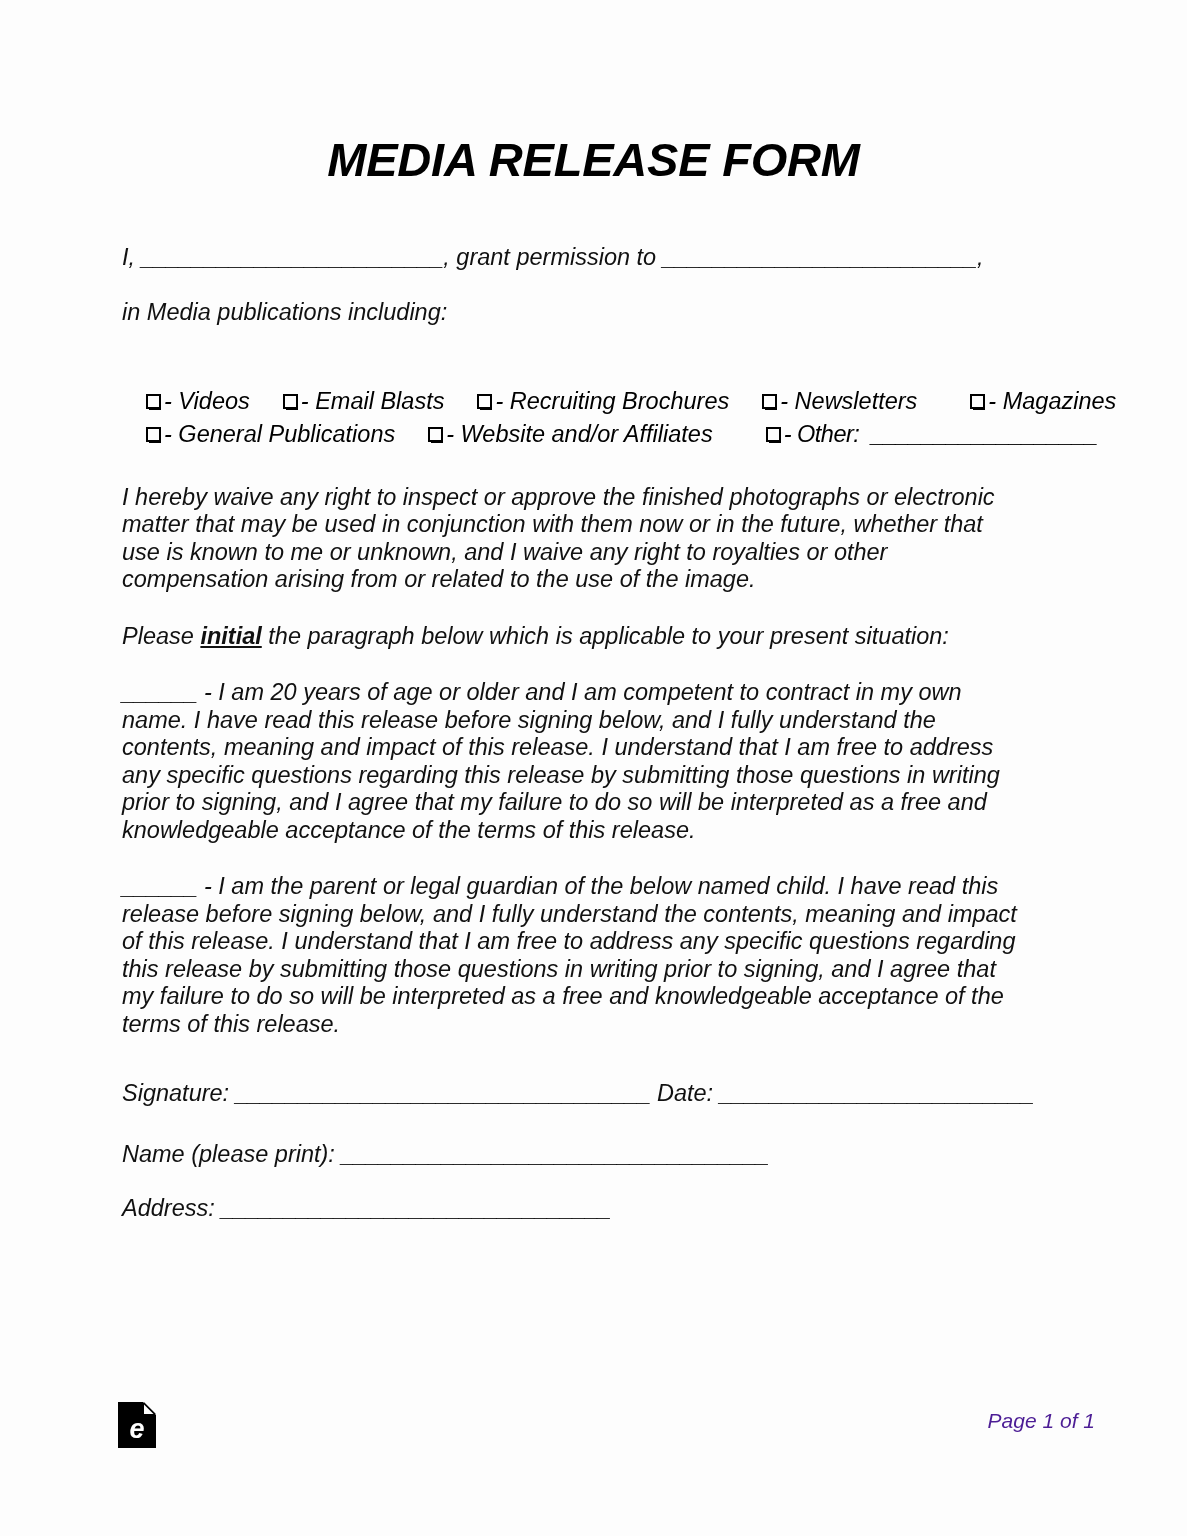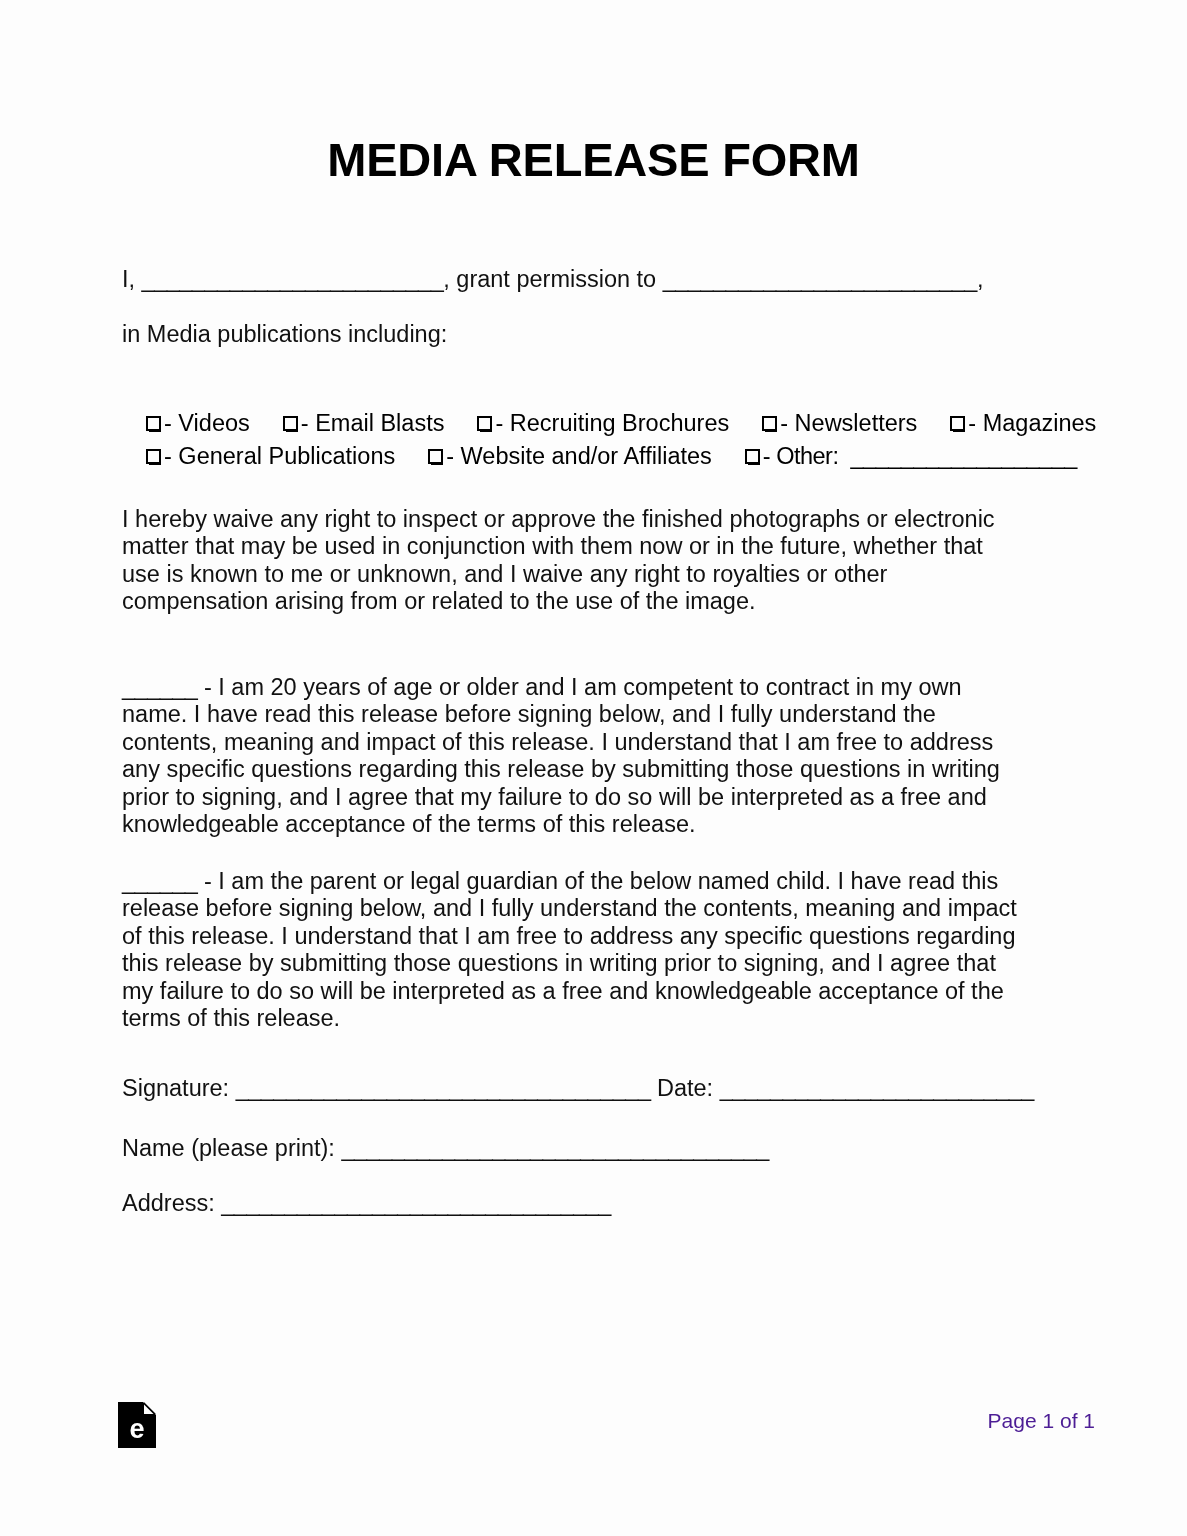--- a/index.html
+++ b/index.html
@@ -16,39 +16,40 @@
     position: relative;
   }
 
   .page {
     position: relative;
     width: 1187px;
     height: 1320px;
     box-sizing: border-box;
     padding: 0;
     background: #fdfdfd;
+    font-style: italic;
   }
 
   .doc-title {
     position: absolute;
     top: 135px;
     left: 0;
     width: 1187px;
     text-align: center;
     font-size: 47px;
     font-weight: bold;
     letter-spacing: -0.2px;
     line-height: 1.05;
     font-family: "Liberation Sans", sans-serif;
   }
 
   .body-area {
     position: absolute;
     left: 122px;
-    top: 266px;
+    top: 244px;
     width: 902px;
   }
 
   p.para {
     margin: 0 0 0 0;
     font-size: 23.5px;
     line-height: 27.5px;
     font-family: "Liberation Sans", sans-serif;
     color: #111;
   }
@@ -91,21 +92,21 @@
     position: absolute;
     left: 0px;
     top: 0px;
     width: 11px;
     height: 11px;
     border: 2px solid #000;
     background: #fdfdfd;
   }
 
   .cb-item { margin-right: 9px; padding-left: 24px; }
-  .cb-item:last-child { margin-right: 0; }
+  .cb-item:last-child { margin-right: 0; margin-left: 20px; }
 
   b.initial-word {
     font-weight: bold;
     text-decoration: underline;
   }
 
   .sig-block p.para { white-space: nowrap; }
 
   .footer-logo {
     position: absolute;
@@ -148,20 +149,21 @@
     <div class="checkline">
       <span class="cb-item"><span class="cbox"><span class="shadow"></span><span class="front"></span></span><span>- General Publications</span></span><span class="cb-item"><span class="cbox"><span class="shadow"></span><span class="front"></span></span><span>- Website and/or Affiliates</span></span><span class="cb-item"><span class="cbox"><span class="shadow"></span><span class="front"></span></span><span class="blank">- Other:  __________________</span></span>
     </div>
 
     <div class="gap-lg"></div>
 
     <p class="para">I hereby waive any right to inspect or approve the finished photographs or electronic matter that may be used in conjunction with them now or in the future, whether that use is known to me or unknown, and I waive any right to royalties or other compensation arising from or related to the use of the image.</p>
 
     <div class="gap-md"></div>
 
+    <p class="para"><span>Please </span><b class="initial-word">initial</b><span> the paragraph below which is applicable to your present situation:</span></p>
 
     <div class="gap-md"></div>
 
     <p class="para"><span class="blank">______</span><span> - I am 20 years of age or older and I am competent to contract in my own name. I have read this release before signing below, and I fully understand the contents, meaning and impact of this release. I understand that I am free to address any specific questions regarding this release by submitting those questions in writing prior to signing, and I agree that my failure to do so will be interpreted as a free and knowledgeable acceptance of the terms of this release.</span></p>
 
     <div class="gap-md"></div>
 
     <p class="para"><span class="blank">______</span><span> - I am the parent or legal guardian of the below named child. I have read this release before signing below, and I fully understand the contents, meaning and impact of this release. I understand that I am free to address any specific questions regarding this release by submitting those questions in writing prior to signing, and I agree that my failure to do so will be interpreted as a free and knowledgeable acceptance of the terms of this release.</span></p>
 
     <div class="gap-xl"></div>

